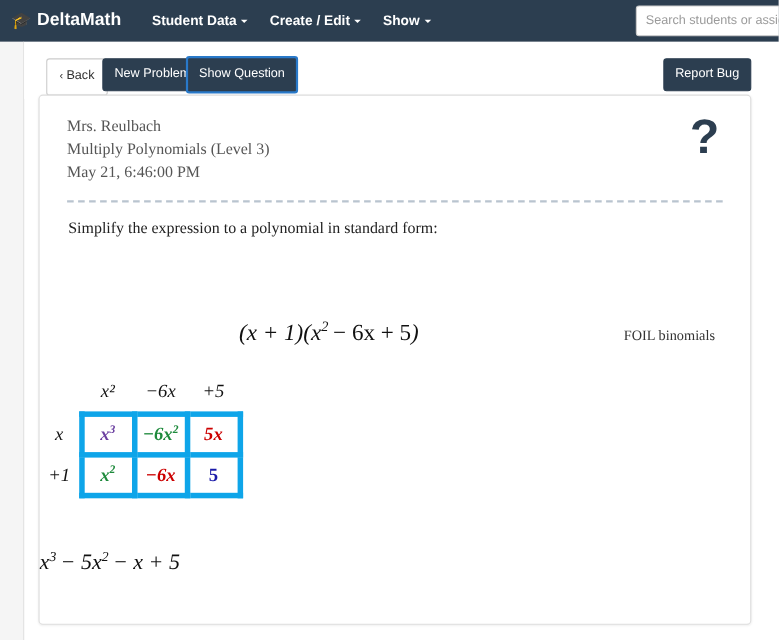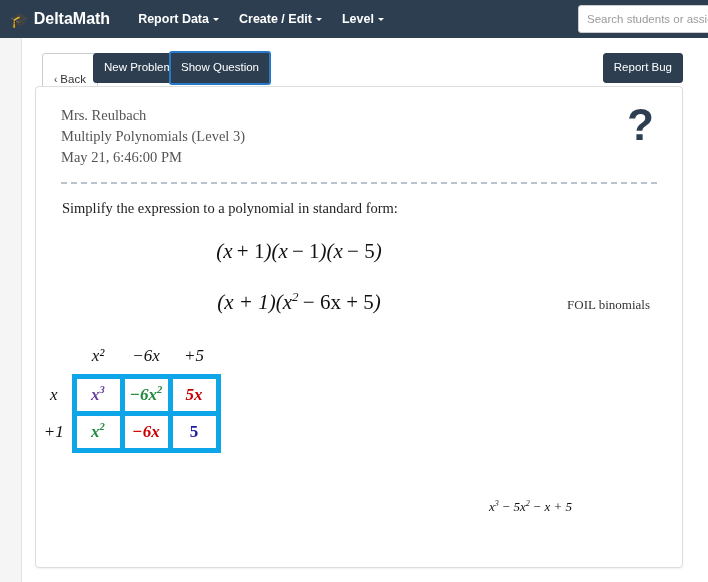--- a/index.html
+++ b/index.html
@@ -92,21 +92,21 @@
     position: absolute;
     font-size: 11.5px;
     border-radius: 3px;
     line-height: 1;
     cursor: pointer;
     white-space: nowrap;
     font-family: "Liberation Sans", sans-serif;
   }
   .btn-back {
     left: 20px; top: 15px;
-    padding: 20px 11px;
+    padding: 10px 11px;
     background: #ffffff;
     border: 1px solid #cccccc;
     color: #333333;
   }
   .btn-back .chev {
     font-size: 10px;
     margin-right: 3px;
   }
   .btn-new {
     left: 71px; top: 15px;
@@ -260,42 +260,42 @@
     left: 0; right: 0; top: 235px;
     text-align: center;
     font-size: 19px;
     padding-right: 110px;
     font-family: "Liberation Serif", serif;
     color: #111111;
   }
   .final {
     position: absolute;
     left: 0; right: 0; top: 268px;
-    text-align: right;
-    font-size: 13px;
+    text-align: left;
+    font-size: 20px;
     padding-right: 110px;
   }
 </style>
 </head>
 <body>
 
 <div class="navbar">
   <div class="brand">
     <span class="cap-icon">🎓</span>
     <span>DeltaMath</span>
   </div>
 
   <div class="nav-item">
-    <span>Report Data</span><span class="caret"></span>
+    <span>Student Data</span><span class="caret"></span>
   </div>
   <div class="nav-item">
     <span>Create / Edit</span><span class="caret"></span>
   </div>
   <div class="nav-item">
-    <span>Level</span><span class="caret"></span>
+    <span>Show</span><span class="caret"></span>
   </div>
 
   <div class="search-wrap">
     <input class="search-input" type="text" placeholder="Search students or assignments" style="">
   </div>
 </div>
 
 <div class="rail"></div>
 
 <div class="toolbar">
@@ -315,23 +315,20 @@
     <div class="head-line">May 21, 6:46:00 PM</div>
     <div class="help-icon">?</div>
   </div>
 
   <div class="divider"></div>
 
   <div class="prompt">Simplify the expression to a polynomial in standard form:</div>
 
   <div class="work">
 
-    <div class="expr1 math">
-      <span>(</span><span>x</span> <span class="mroman">+ 1</span><span>)</span><span>(</span><span>x</span> <span class="mroman">− 1</span><span>)</span><span>(</span><span>x</span> <span class="mroman">− 5</span><span>)</span>
-    </div>
 
     <div class="expr2 math">
       <span>(x + 1)</span><span>(</span><span>x</span><span class="sup mroman">2</span> <span class="mroman">− 6x + 5</span><span>)</span>
     </div>
 
     <div class="annot">FOIL binomials</div>
 
     <div class="gridwrap">
       <table class="boxgrid">
         <tbody>

